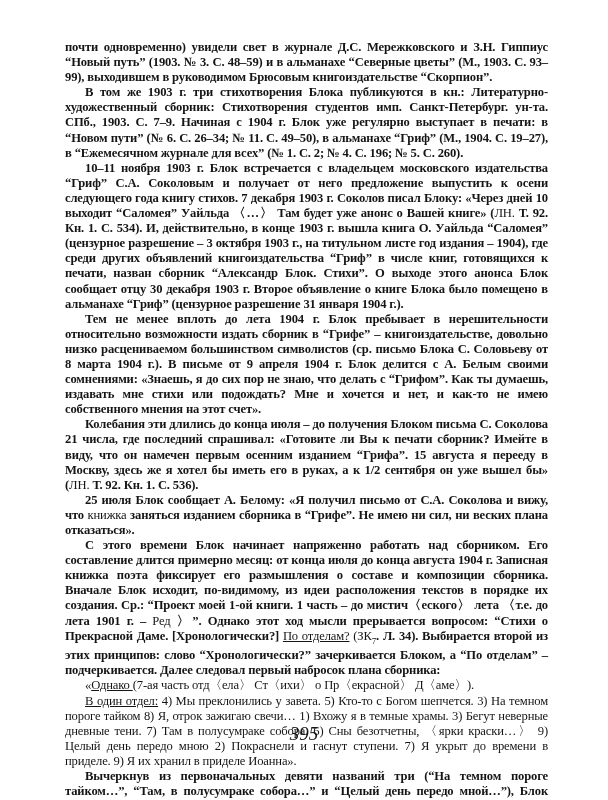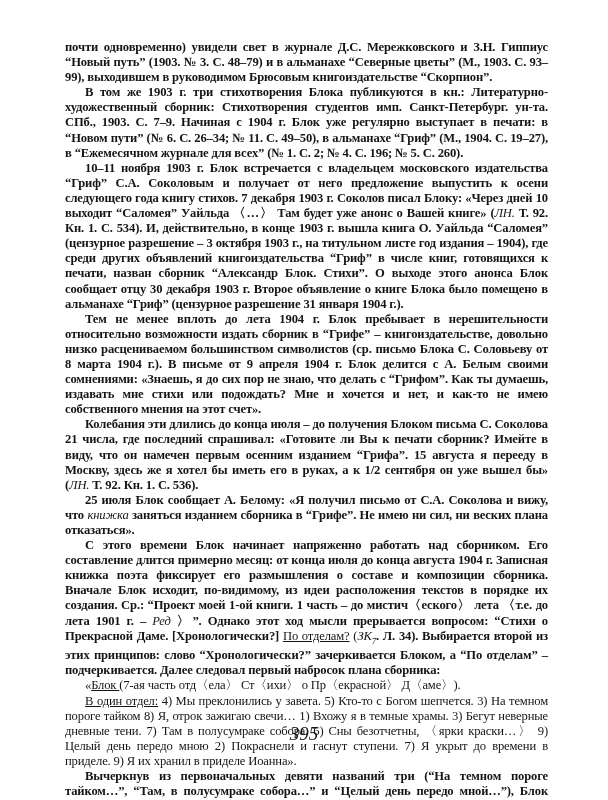--- a/index.html
+++ b/index.html
@@ -13,39 +13,39 @@
     font-size: 12.6px;
     line-height: 15.1px;
     color: #151515;
     text-align: justify;
     font-weight: bold;
     letter-spacing: -0.15px;
   }
   .page p { margin: 0; }
   .indent { text-indent: 20px; }
   .plain { font-weight: normal; }
-  .it { font-style: italic; font-weight: normal; }
+  .it { font-weight: normal; }
   .u { text-decoration: underline; font-weight: normal; }
   .pagenum {
     position: absolute;
     left: 0; width: 608px;
     top: 723px;
     text-align: center;
     font-family: "Liberation Serif", serif;
     font-style: italic;
     font-size: 19px;
     color: #151515;
   }
 </style>
 </head>
 <body>
 
 <div class="page">
 
-  <p>почти одновременно) увидели свет в журнале Д.С. Мережковского и З.Н. Гиппиус “Новый путь” (1903. № 3. С. 48–79) и в альманахе “Северные цветы” (М., 1903. С. 93–99), выходившем в руководимом Брюсовым книгоиздательстве “Скорпион”.</p>
+  <p>почти одновременно) увидели свет в журнале Д.С. Мережковского и З.Н. Гиппиус “Новый путь” (1903. № 3. С. 48–59) и в альманахе “Северные цветы” (М., 1903. С. 93–99), выходившем в руководимом Брюсовым книгоиздательстве “Скорпион”.</p>
 
   <p class="indent">В том же 1903 г. три стихотворения Блока публикуются в кн.: Литературно-художественный сборник: Стихотворения студентов имп. Санкт-Петербург. ун-та. СПб., 1903. С. 7–9. Начиная с 1904 г. Блок уже регулярно выступает в печати: в “Новом пути” (№ 6. С. 26–34; № 11. С. 49–50), в альманахе “Гриф” (М., 1904. С. 19–27), в “Ежемесячном журнале для всех” (№ 1. С. 2; № 4. С. 196; № 5. С. 260).</p>
 
   <p class="indent">
     <span>10–11 ноября 1903 г. Блок встречается с владельцем московского издательства “Гриф” С.А. Соколовым и получает от него предложение выпустить к осени следующего года книгу стихов. 7 декабря 1903 г. Соколов писал Блоку: «Через дней 10 выходит “Саломея” Уайльда 〈…〉 Там будет уже анонс о Вашей книге» (</span><span class="it">ЛН.</span><span> Т. 92. Кн. 1. С. 534). И, действительно, в конце 1903 г. вышла книга О. Уайльда “Саломея” (цензурное разрешение – 3 октября 1903 г., на титульном листе год издания – 1904), где среди других объявлений книгоиздательства “Гриф” в числе книг, готовящихся к печати, назван сборник “Александр Блок. Стихи”. О выходе этого анонса Блок сообщает отцу 30 декабря 1903 г. Второе объявление о книге Блока было помещено в альманахе “Гриф” (цензурное разрешение 31 января 1904 г.).</span>
   </p>
 
   <p class="indent">Тем не менее вплоть до лета 1904 г. Блок пребывает в нерешительности относительно возможности издать сборник в “Грифе” – книгоиздательстве, довольно низко расцениваемом большинством символистов (ср. письмо Блока С. Соловьеву от 8 марта 1904 г.). В письме от 9 апреля 1904 г. Блок делится с А. Белым своими сомнениями: «Знаешь, я до сих пор не знаю, что делать с “Грифом”. Как ты думаешь, издавать мне стихи или подождать? Мне и хочется и нет, и как-то не имею собственного мнения на этот счет».</p>
 
   <p class="indent">
@@ -54,21 +54,21 @@
 
   <p class="indent">
     <span>25 июля Блок сообщает А. Белому: «Я получил письмо от С.А. Соколова и вижу, что </span><span class="it">книжка</span><span> заняться изданием сборника в “Грифе”. Не имею ни сил, ни веских плана отказаться».</span>
   </p>
 
   <p class="indent">
     <span>С этого времени Блок начинает напряженно работать над сборником. Его составление длится примерно месяц: от конца июля до конца августа 1904 г. Записная книжка поэта фиксирует его размышления о составе и композиции сборника. Вначале Блок исходит, по-видимому, из идеи расположения текстов в порядке их создания. Ср.: “Проект моей 1-ой книги. 1 часть – до мистич〈еского〉 лета 〈т.е. до лета 1901 г. – </span><span class="it">Ред</span><span> 〉”. Однако этот ход мысли прерывается вопросом: “Стихи о Прекрасной Даме. [Хронологически?] </span><span class="u">По отделам?</span><span class="plain"> (</span><span class="it">ЗК</span><sub class="it" style="font-size:9px">7</sub><span>. Л. 34). Выбирается второй из этих принципов: слово “Хронологически?” зачеркивается Блоком, а “По отделам” – подчеркивается. Далее следовал первый набросок плана сборника:</span>
   </p>
 
   <p class="indent plain">
-    <span>«</span><span class="u">Блок </span><span>(7-ая часть отд〈ела〉 Ст〈ихи〉 о Пр〈екрасной〉 Д〈аме〉).</span>
+    <span>«</span><span class="u">Однако </span><span>(7-ая часть отд〈ела〉 Ст〈ихи〉 о Пр〈екрасной〉 Д〈аме〉).</span>
   </p>
 
   <p class="indent plain">
     <span class="u">В один отдел:</span><span> 4) Мы преклонились у завета. 5) Кто-то с Богом шепчется. 3) На темном пороге тайком 8) Я, отрок зажигаю свечи… 1) Вхожу я в темные храмы. 3) Бегут неверные дневные тени. 7) Там в полусумраке собора. 6) Сны безотчетны, 〈ярки краски…〉 9) Целый день передо мною 2) Покраснели и гаснут ступени. 7) Я укрыт до времени в приделе. 9) Я их хранил в приделе Иоанна».</span>
   </p>
 
   <p class="indent">Вычеркнув из первоначальных девяти названий три (“На темном пороге тайком…”, “Там, в полусумраке собора…” и “Целый день передо мной…”), Блок восполнил список тремя другими произведениями, приписав их в конец списка под номерами: «2) “Покраснели и гаснут ступени…”, 7) “Я укрыт до времени в приделе…”, 9) “Я их хранил в приделе Иоанна…”». Таким образом, отдел должен был состоять из 9 стихотворений, хотя последовательность их несколько раз менялась.</p>
 
 </div>
 

